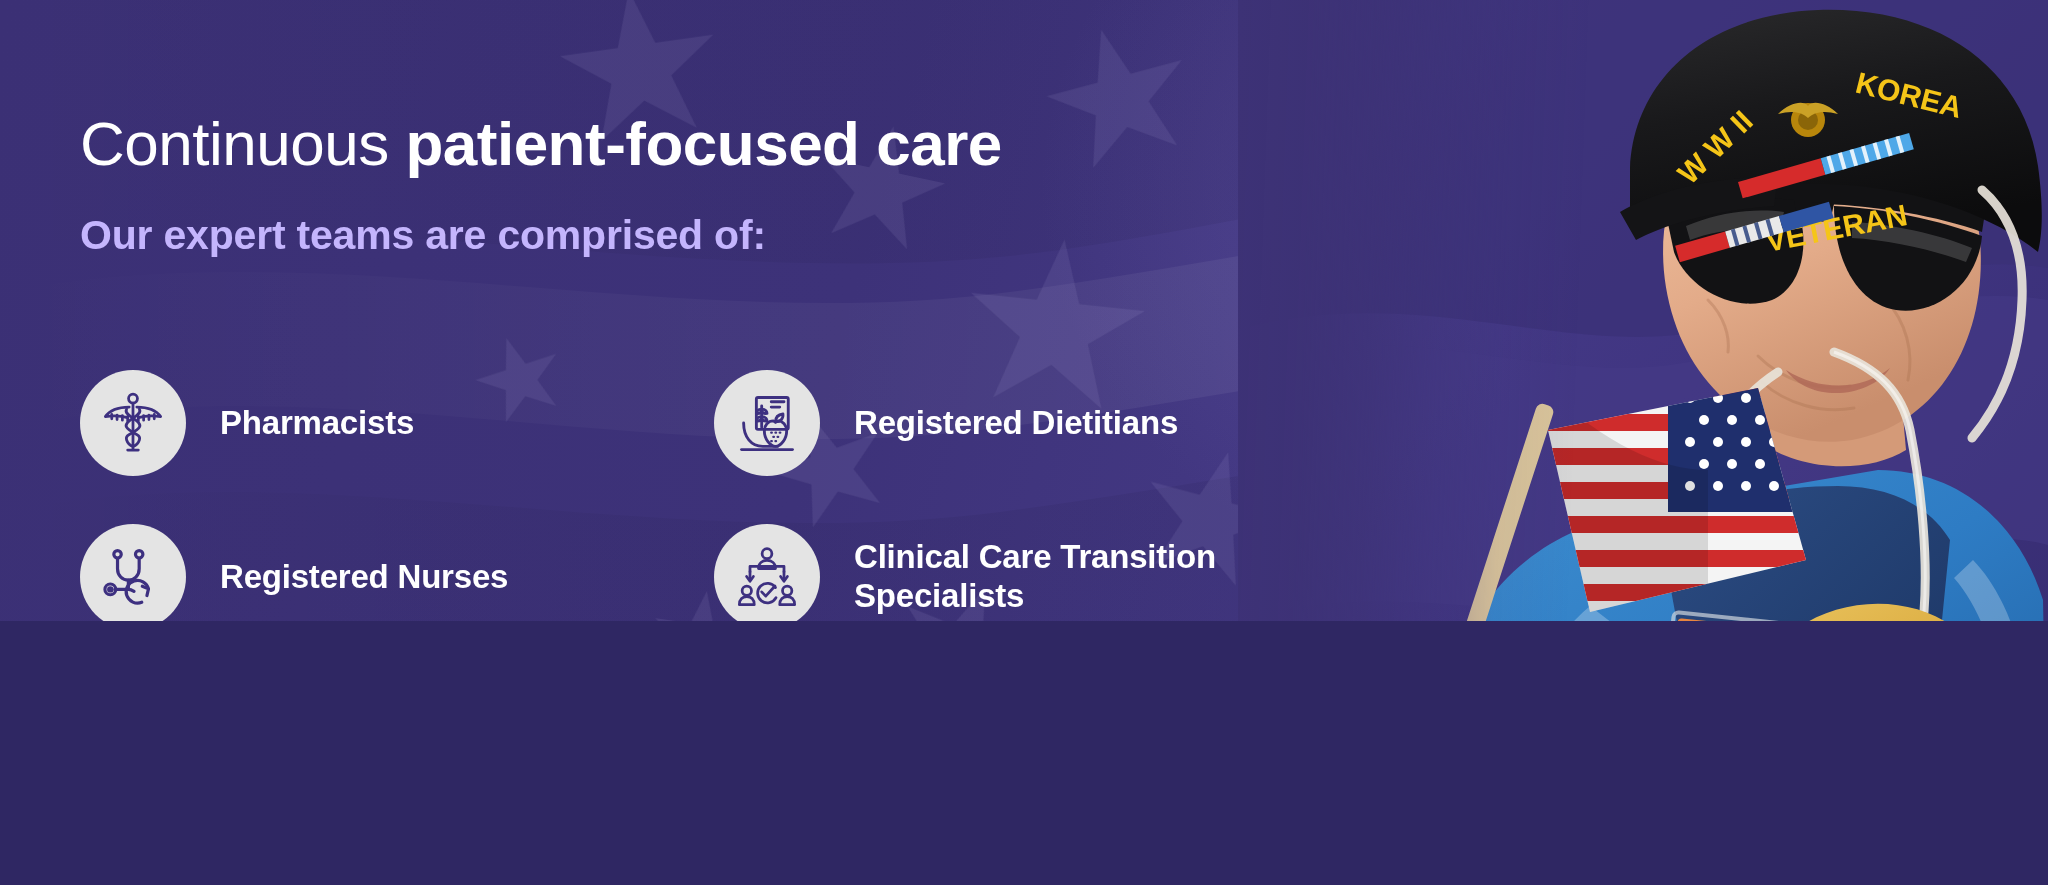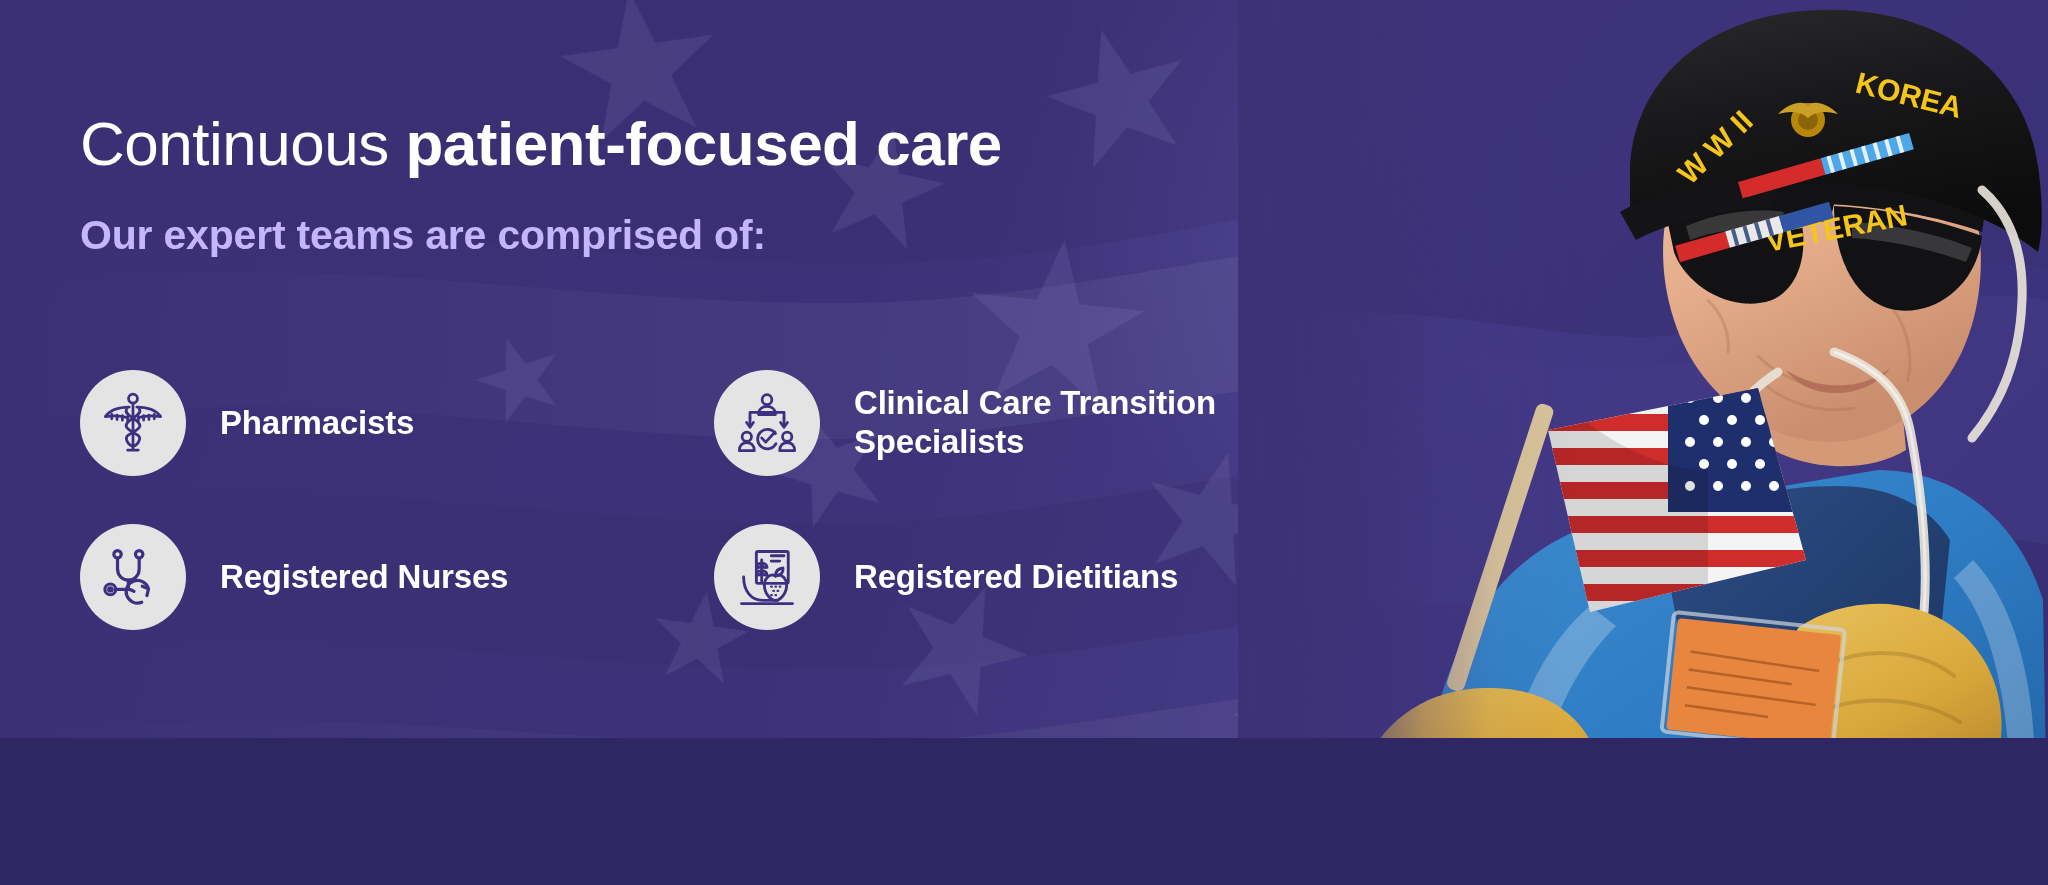--- a/index.html
+++ b/index.html
@@ -1,21 +1,21 @@
 <!DOCTYPE html>
 <html><head>
 <meta charset="utf-8">
 <style>
   html,body{margin:0;padding:0;background:#2f2763;}
   body{font-family:"Liberation Sans","DejaVu Sans",sans-serif;}
 
   .banner{
     position:relative;
     width:2048px;
-    height:738px;
+    height:621px;
     overflow:hidden;
     background:#3a2f74;
   }
 
   
   .bg-base{
     position:absolute; inset:0;
     background:
       radial-gradient(ellipse 900px 700px at 78% 30%, rgba(104,93,170,.55) 0%, rgba(104,93,170,0) 62%),
       radial-gradient(ellipse 1100px 900px at 95% 75%, rgba(90,79,158,.45) 0%, rgba(90,79,158,0) 65%),
@@ -413,20 +413,39 @@
         <div class="label">Registered Nurses</div>
       </div>
 
 
     </div>
 
     <div class="col col-right">
 
       <div class="item">
         <div class="bubble">
+          <svg width="68" height="68" viewBox="0 0 64 64" fill="none" stroke="#3d3080" stroke-width="2.7" stroke-linecap="round" stroke-linejoin="round">
+            <rect x="22" y="8" width="30" height="30" rx="1.5"></rect>
+            <path d="M36 12 h12 M36 17 h8"></path>
+            <path d="M27 36 V16 M27 19 c-4 0 -5 2.5 -5 4 c3.5 0.5 5 -1 5 -4 Z M27 19 c4 0 5 2.5 5 4 c-3.5 0.5 -5 -1 -5 -4 Z
+                     M27 26 c-4 0 -5 2.5 -5 4 c3.5 0.5 5 -1 5 -4 Z M27 26 c4 0 5 2.5 5 4 c-3.5 0.5 -5 -1 -5 -4 Z"></path>
+            <path d="M10 32 C10 45 17 54 28 54 h14"></path>
+            <path d="M38 30 C33 30 29.5 34 29.5 39.5 C29.5 47 35 54 40 54 C45 54 50.5 47 50.5 39.5 C50.5 34 47 30 42 30 C41 30.8 40 31.4 40 31.4 C40 31.4 39 30.8 38 30 Z"></path>
+            <path d="M40 31 C40 27 42.5 24 47 23.5 C47.5 28 44.5 31 40 31 Z"></path>
+            <g stroke-width="2.2">
+              <path d="M36 41 h0.5 M40 41 h0.5 M44 41 h0.5 M38 45 h0.5 M42 45 h0.5 M36 49 h0.5 M40 49 h0.5"></path>
+            </g>
+            <path d="M8 57 h48"></path>
+          </svg>
+        </div>
+        <div class="label">Registered Dietitians</div>
+      </div>
+
+      <div class="item">
+        <div class="bubble">
           <svg width="68" height="68" viewBox="0 0 64 64" fill="none" stroke="#3d3080" stroke-width="2.6" stroke-linecap="round" stroke-linejoin="round">
             <circle cx="32" cy="10" r="4.6"></circle>
             <path d="M24 24 C24 19 27.6 16.4 32 16.4 C36.4 16.4 40 19 40 24 Z"></path>
             <path d="M16 27 V22 h32 v5"></path>
             <path d="M16 27 v8 M48 27 v8"></path>
             <path d="M12.8 31.5 L16 36 L19.2 31.5"></path>
             <path d="M44.8 31.5 L48 36 L51.2 31.5"></path>
             <circle cx="13" cy="45" r="4.4"></circle>
             <path d="M6 58 C6 53 9.2 50.4 13 50.4 C16.8 50.4 20 53 20 58 Z"></path>
             <circle cx="51" cy="45" r="4.4"></circle>
@@ -434,35 +453,16 @@
             <path d="M40 42 A9.2 9.2 0 1 0 40.5 51.5"></path>
             <path d="M27 46 L30.8 50 L39.5 40.5"></path>
           </svg>
         </div>
         <div class="label">
           <span>Clinical Care Transition</span>
           <span class="l2">Specialists</span>
         </div>
       </div>
 
-      <div class="item">
-        <div class="bubble">
-          <svg width="68" height="68" viewBox="0 0 64 64" fill="none" stroke="#3d3080" stroke-width="2.7" stroke-linecap="round" stroke-linejoin="round">
-            <rect x="22" y="8" width="30" height="30" rx="1.5"></rect>
-            <path d="M36 12 h12 M36 17 h8"></path>
-            <path d="M27 36 V16 M27 19 c-4 0 -5 2.5 -5 4 c3.5 0.5 5 -1 5 -4 Z M27 19 c4 0 5 2.5 5 4 c-3.5 0.5 -5 -1 -5 -4 Z
-                     M27 26 c-4 0 -5 2.5 -5 4 c3.5 0.5 5 -1 5 -4 Z M27 26 c4 0 5 2.5 5 4 c-3.5 0.5 -5 -1 -5 -4 Z"></path>
-            <path d="M10 32 C10 45 17 54 28 54 h14"></path>
-            <path d="M38 30 C33 30 29.5 34 29.5 39.5 C29.5 47 35 54 40 54 C45 54 50.5 47 50.5 39.5 C50.5 34 47 30 42 30 C41 30.8 40 31.4 40 31.4 C40 31.4 39 30.8 38 30 Z"></path>
-            <path d="M40 31 C40 27 42.5 24 47 23.5 C47.5 28 44.5 31 40 31 Z"></path>
-            <g stroke-width="2.2">
-              <path d="M36 41 h0.5 M40 41 h0.5 M44 41 h0.5 M38 45 h0.5 M42 45 h0.5 M36 49 h0.5 M40 49 h0.5"></path>
-            </g>
-            <path d="M8 57 h48"></path>
-          </svg>
-        </div>
-        <div class="label">Registered Dietitians</div>
-      </div>
-
     </div>
   </div>
 
 </div>
 
 </body></html>

